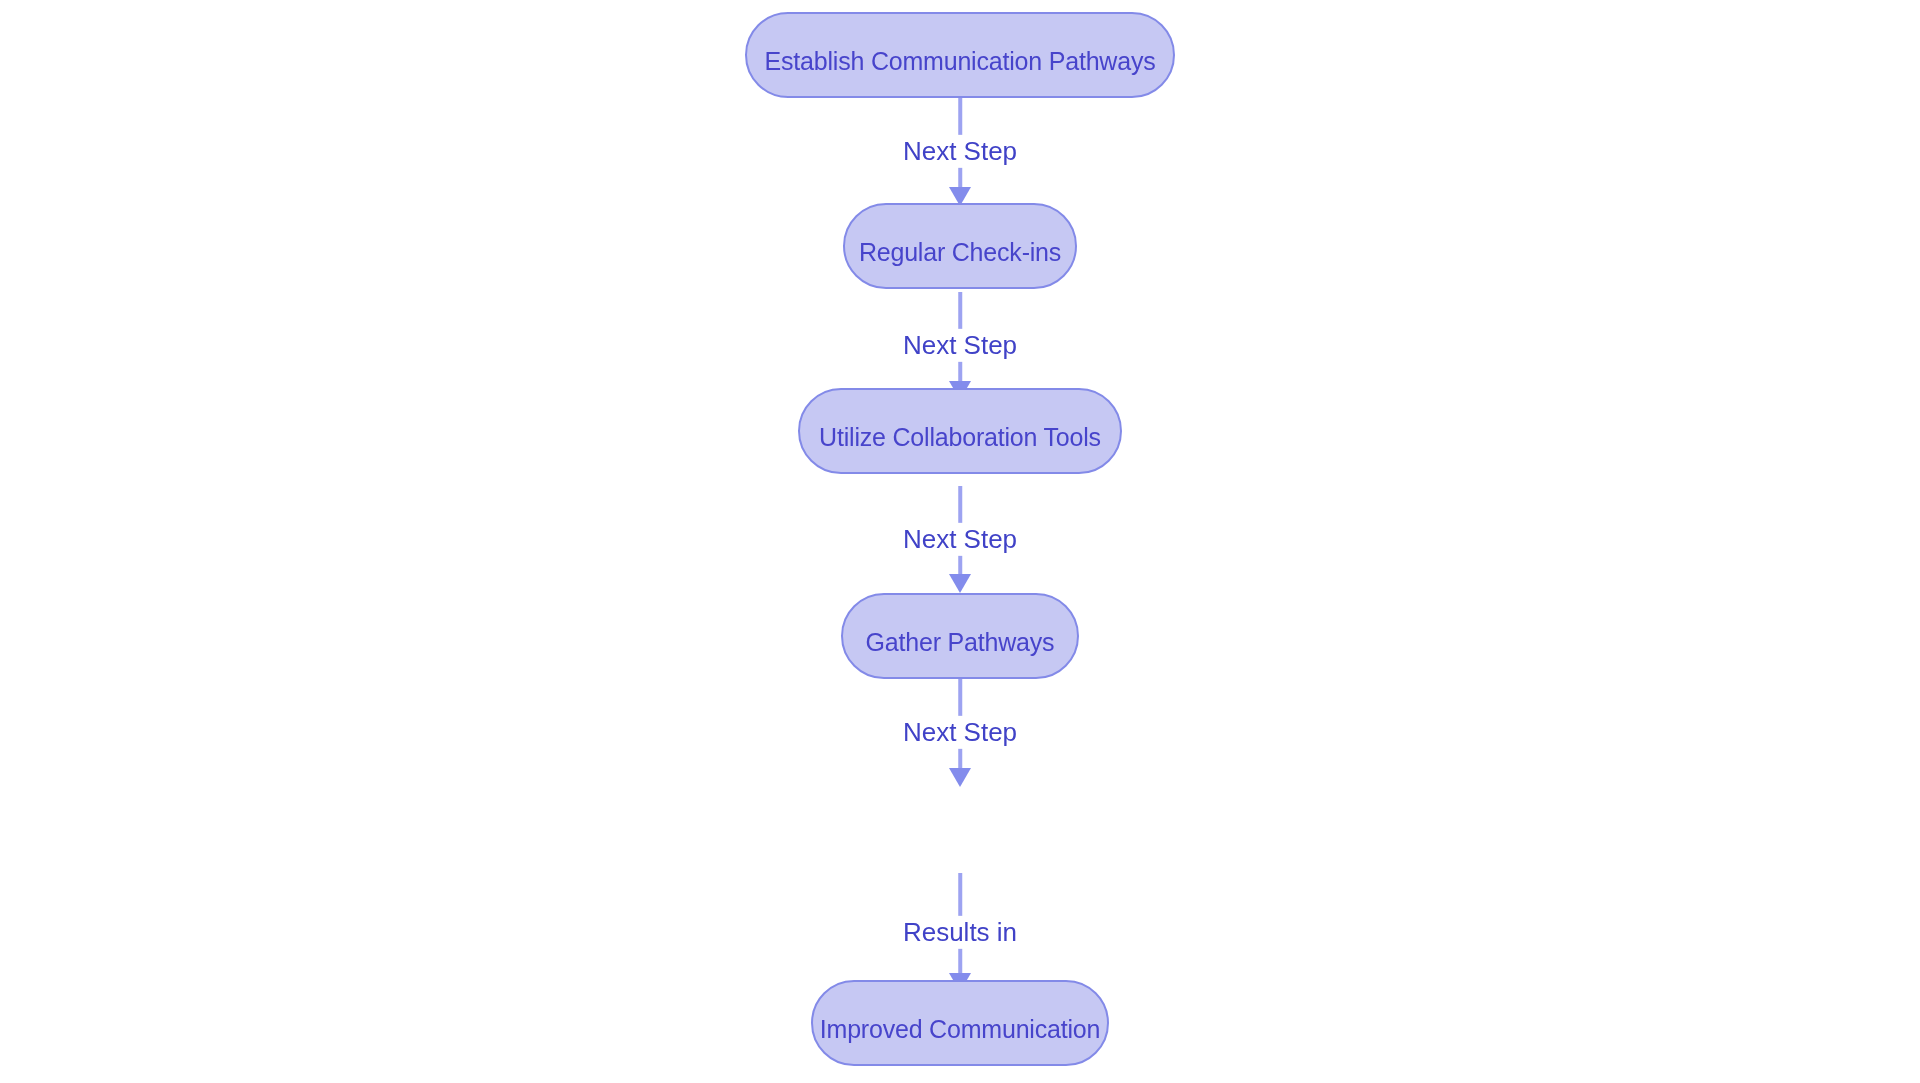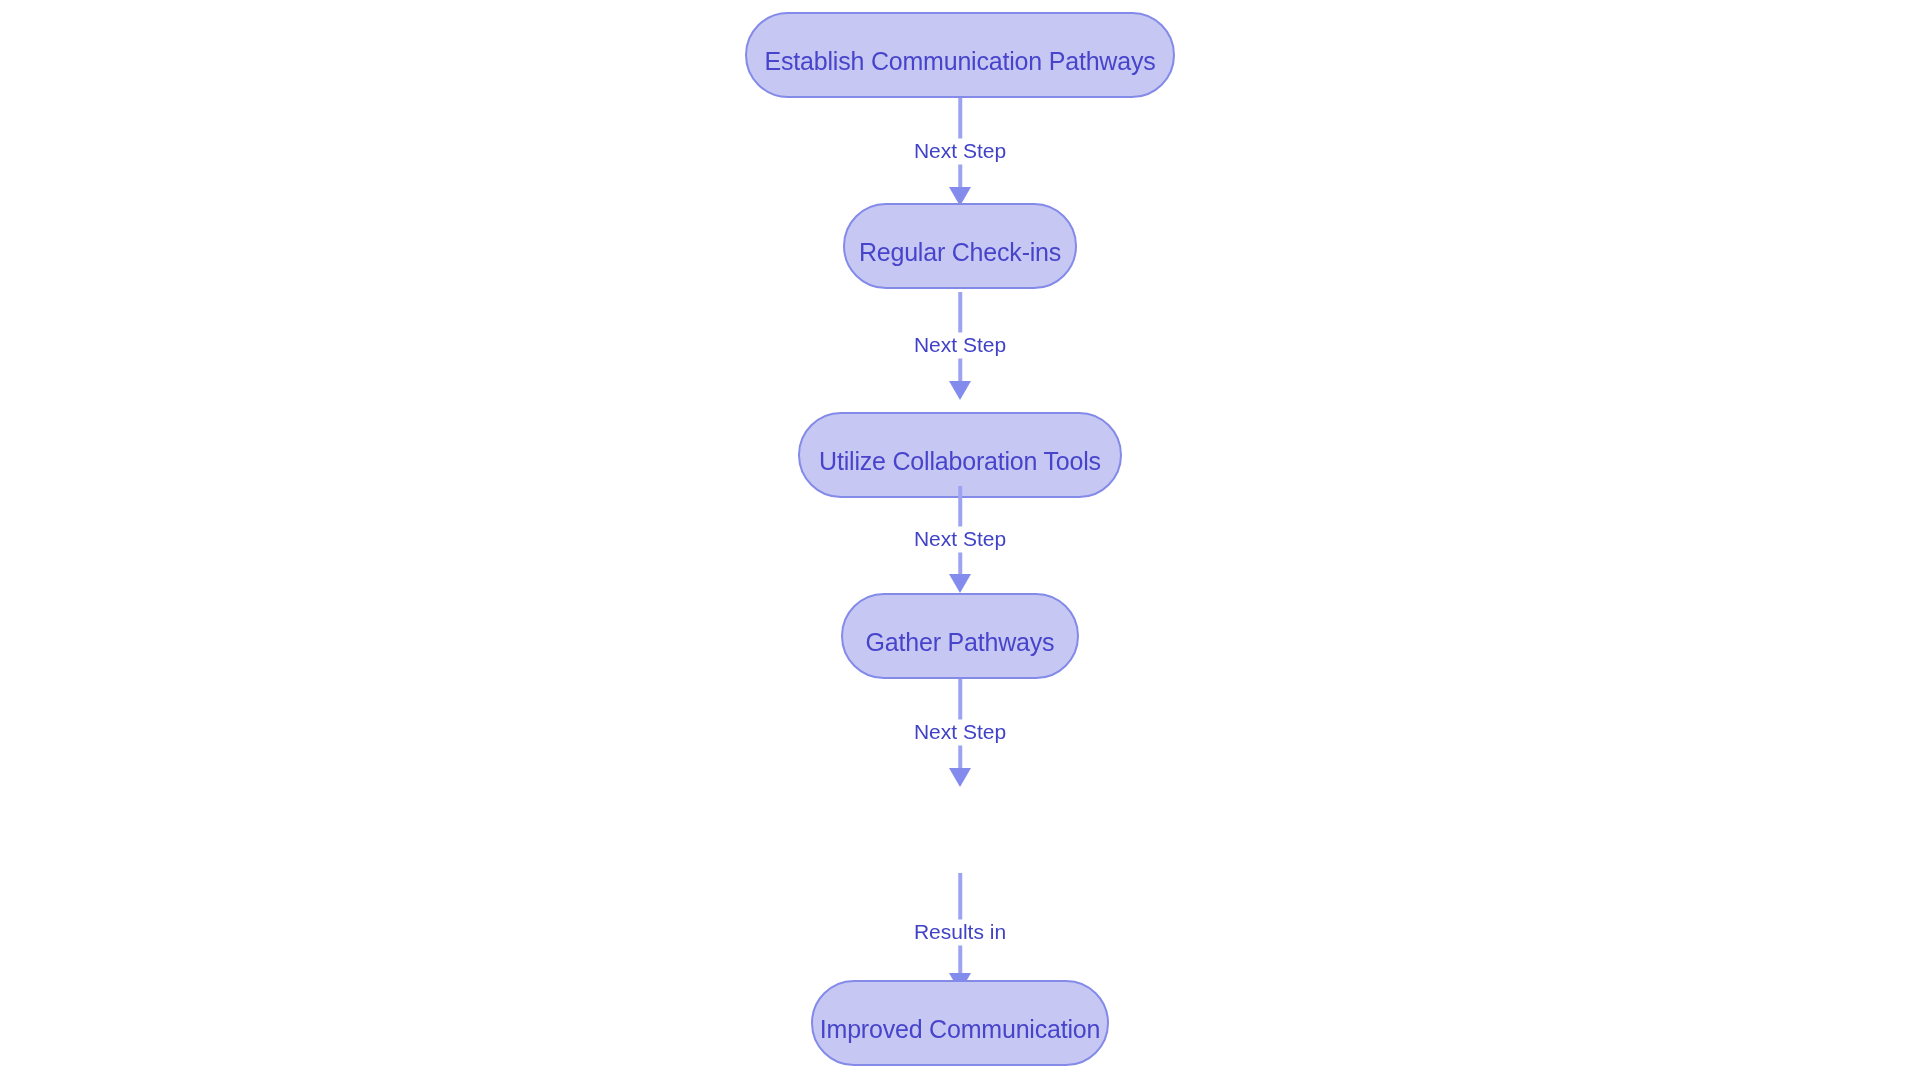--- a/index.html
+++ b/index.html
@@ -31,21 +31,21 @@
   }
   .node-label {
     font-size: 25px;
     letter-spacing: -0.2px;
     color: var(--node-text, #4744cb);
     white-space: nowrap;
     margin-top: 12px;
   }
   .n0 { top: 12px;  width: 430px; }
   .n1 { top: 203px; width: 234px; }
-  .n2 { top: 412px; width: 324px; justify-content: center; }
+  .n2 { top: 388px; width: 324px; justify-content: center; }
   .n3 { top: 593px; width: 238px; }
   .n4 { top: 787px; width: 317px; }
   .n5 { top: 980px; width: 298px; }
   
   .connector {
     position: absolute;
     left: 50%;
     transform: translateX(-50%);
     width: 160px;
   }
@@ -74,21 +74,21 @@
     border-right: 11px solid transparent;
     border-top: 19px solid var(--arrowhead, #838cec);
   }
   .edge-label {
     position: absolute;
     left: 50%;
     top: 50%;
     transform: translate(-50%, -52%);
     background: var(--background, #ffffff);
     padding: 1px 5px;
-    font-size: 21px;
+    font-size: 26px;
     color: var(--edge-label-text, #4042c7);
     white-space: nowrap;
   }
 </style>
 </head>
 <body>
 
 <div class="canvas">
 
   <div class="node n0">

